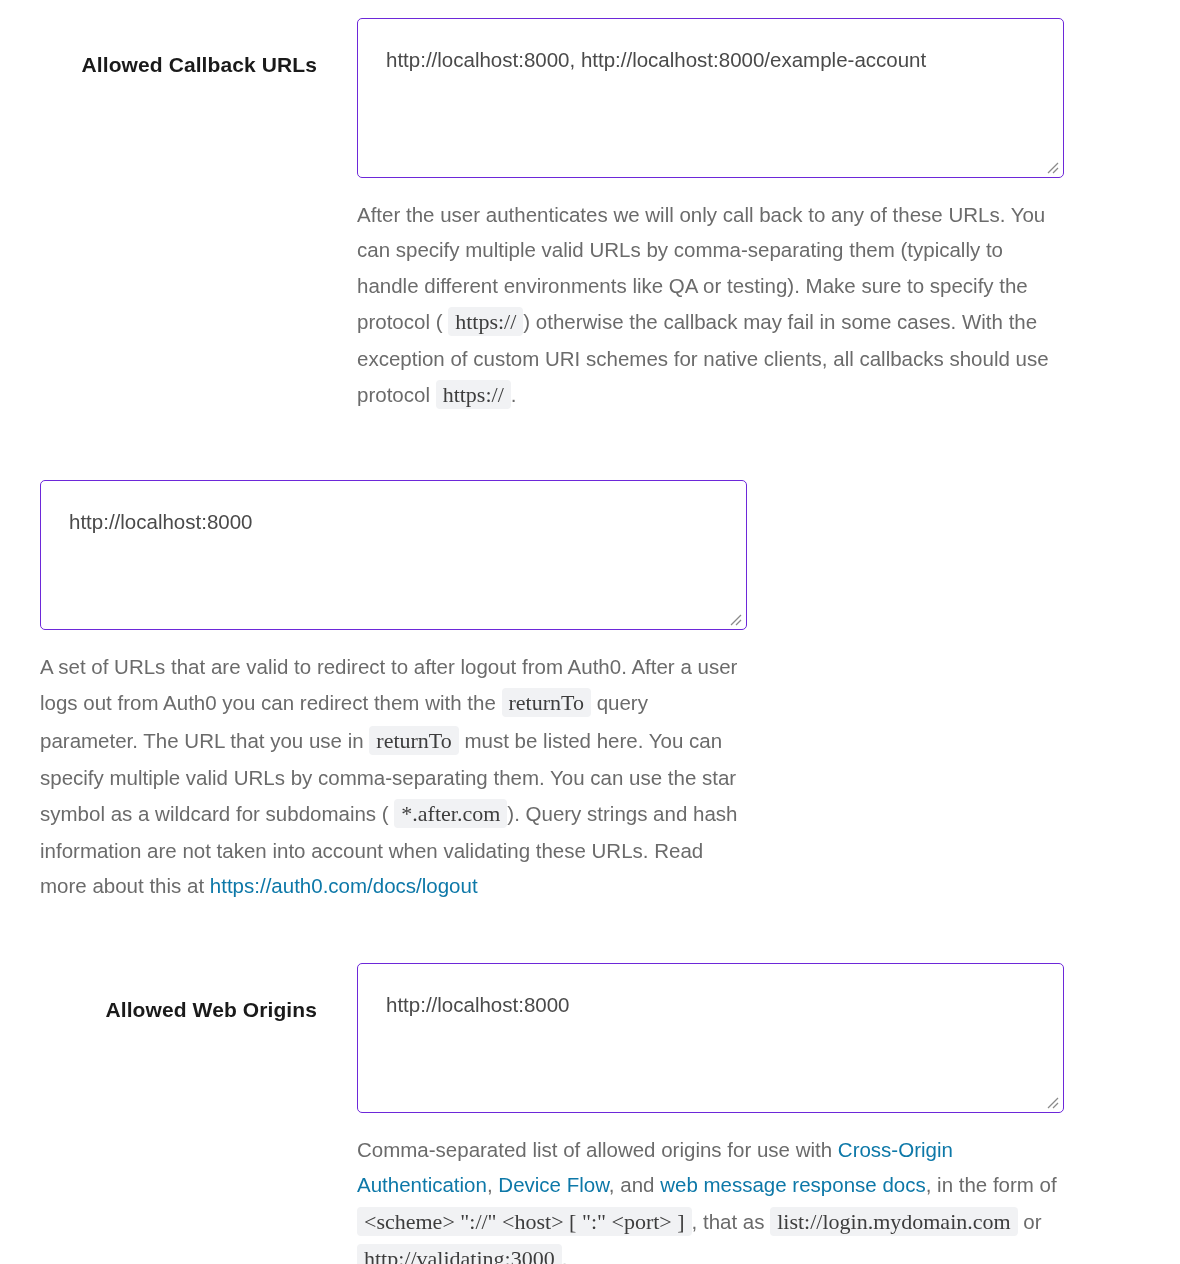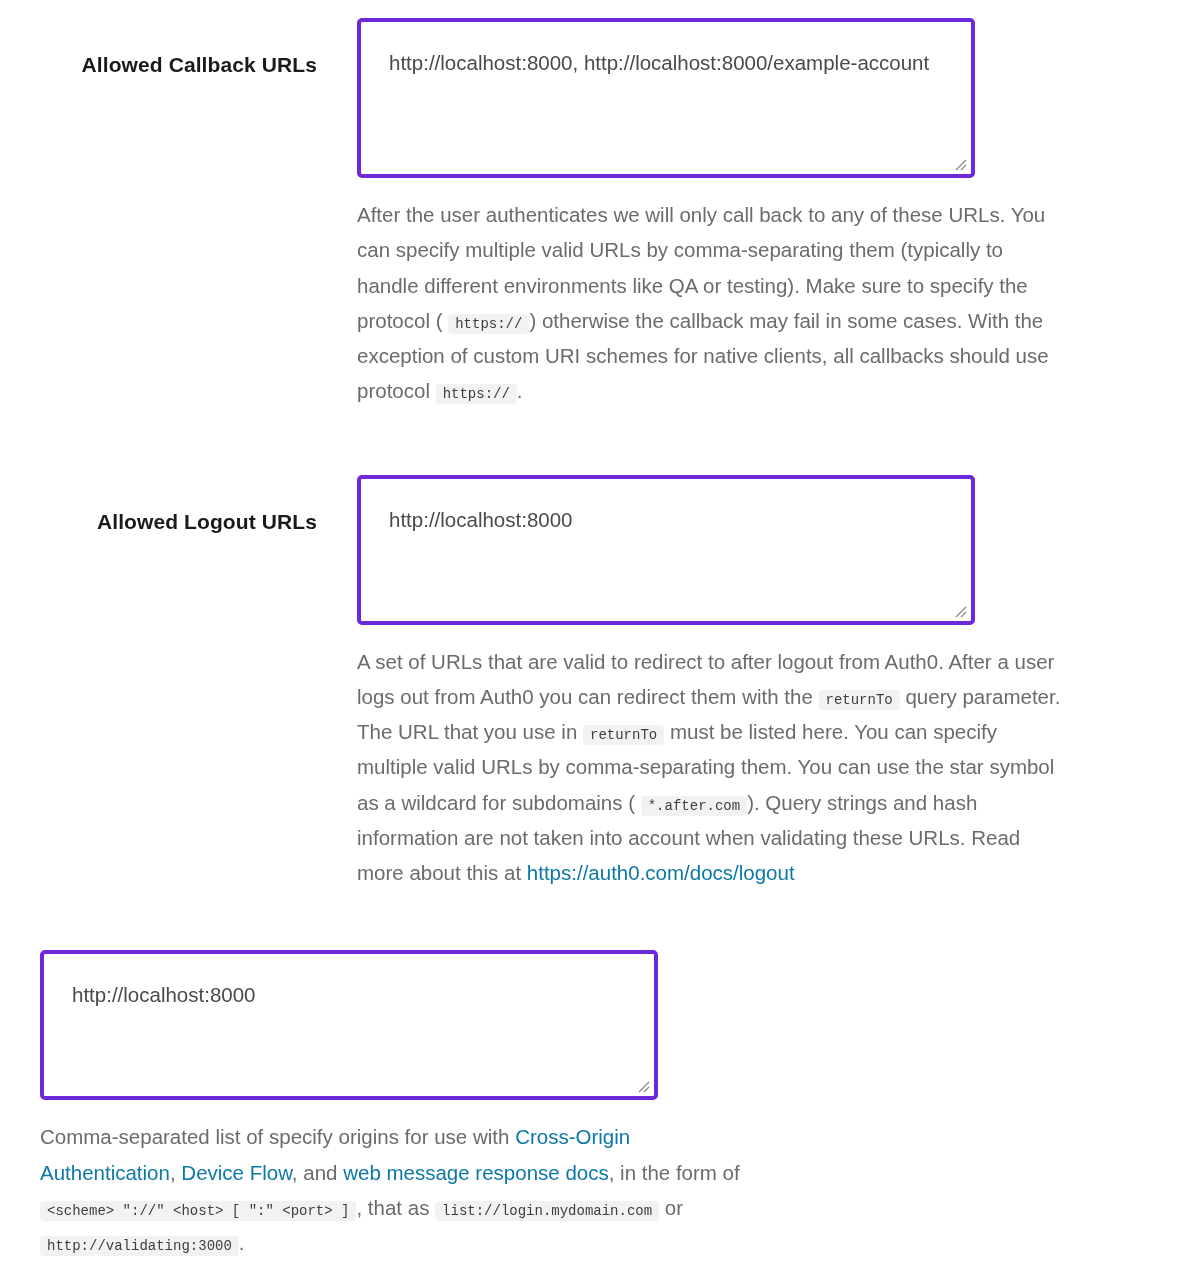--- a/index.html
+++ b/index.html
@@ -42,23 +42,23 @@
   }
 
   .field-body {
     flex: 1 1 auto;
     padding-left: 40px;
     padding-right: 118px;
   }
 
   .textarea-box {
     position: relative;
-    width: 618px;
+    width: 707px;
     background: #ffffff;
-    border: 4px solid #6d28d9;
+    border: 1px solid #6d28d9;
     border-radius: 5px;
     padding: 22px 26px 14px 28px;
     font-size: 20.5px;
     line-height: 1.9;
     color: #4a4a4a;
     font-family: "Liberation Sans", sans-serif;
     word-break: break-word;
     overflow: hidden;
   }
   .textarea-box.h1 { height: 160px; }
@@ -77,26 +77,26 @@
   .helper {
     width: 705px;
     margin-top: 19px;
     font-size: 20.5px;
     line-height: 1.72;
     color: #6b6b6b;
     font-family: "Liberation Sans", sans-serif;
   }
 
   .helper code, .code {
-    font-family: Liberation Mono, monospace;
+    font-family: Liberation Serif, serif;
     background: #f1f2f4;
     color: #3d3d3d;
     border-radius: 4px;
     padding: 2px 7px;
-    font-size: 14px;
+    font-size: 22px;
     white-space: nowrap;
   }
 
   .helper a, .lnk {
     color: #0d78a8;
     text-decoration: none;
   }
 
   .gap-a { height: 66px; }
   .gap-b { height: 60px; }
@@ -120,21 +120,20 @@
         <span>After the user authenticates we will only call back to any of these URLs. You can specify multiple valid URLs by comma-separating them (typically to handle different environments like QA or testing). Make sure to specify the protocol (</span>
         <code>https://</code><span>) otherwise the callback may fail in some cases. With the exception of custom URI schemes for native clients, all callbacks should use protocol</span>
         <code>https://</code><span>.</span>
       </div>
     </div>
   </div>
 
   <div class="gap-a"></div>
 
   <div class="field-row">
-    <div class="field-label">Allowed Logout URLs</div>
     <div class="field-body">
       <div class="textarea-box h2">
         <span>http://localhost:8000</span>
         <svg class="resize-grip" viewBox="0 0 15 15">
           <line x1="14" y1="4" x2="4" y2="14" stroke="#8a8a8a" stroke-width="1.3"></line>
           <line x1="14" y1="9" x2="9" y2="14" stroke="#8a8a8a" stroke-width="1.3"></line>
         </svg>
       </div>
       <div class="helper">
         <span>A set of URLs that are valid to redirect to after logout from Auth0. After a user logs out from Auth0 you can redirect them with the</span>
@@ -144,30 +143,31 @@
         <span>must be listed here. You can specify multiple valid URLs by comma-separating them. You can use the star symbol as a wildcard for subdomains (</span>
         <code>*.after.com</code><span>). Query strings and hash information are not taken into account when validating these URLs. Read more about this at</span>
         <a href="#" class="lnk">https://auth0.com/docs/logout</a>
       </div>
     </div>
   </div>
 
   <div class="gap-b"></div>
 
   <div class="field-row">
+    <div class="field-label">Allowed Web Origins</div>
     <div class="field-body">
       <div class="textarea-box h3">
         <span>http://localhost:8000</span>
         <svg class="resize-grip" viewBox="0 0 15 15">
           <line x1="14" y1="4" x2="4" y2="14" stroke="#8a8a8a" stroke-width="1.3"></line>
           <line x1="14" y1="9" x2="9" y2="14" stroke="#8a8a8a" stroke-width="1.3"></line>
         </svg>
       </div>
       <div class="helper">
-        <span>Comma-separated list of specify origins for use with</span>
+        <span>Comma-separated list of allowed origins for use with</span>
         <a href="#" class="lnk">Cross-Origin Authentication</a><span>,</span>
         <a href="#" class="lnk">Device Flow</a><span>, and</span>
         <a href="#" class="lnk">web message response docs</a><span>, in the form of</span>
         <code>&lt;scheme&gt; "://" &lt;host&gt; [ ":" &lt;port&gt; ]</code><span>, that as</span>
         <code>list://login.mydomain.com</code>
         <span>or</span>
         <code>http://validating:3000</code><span>.</span>
       </div>
     </div>
   </div>

